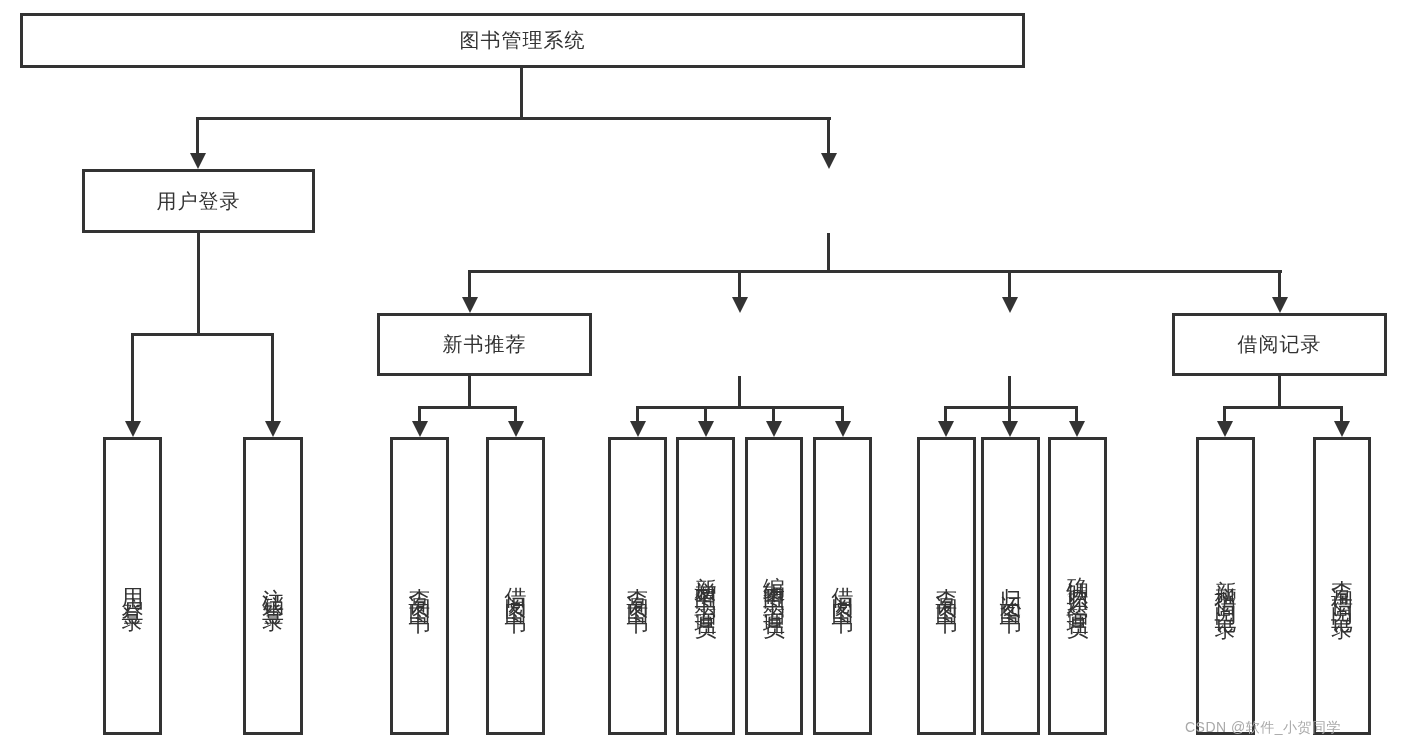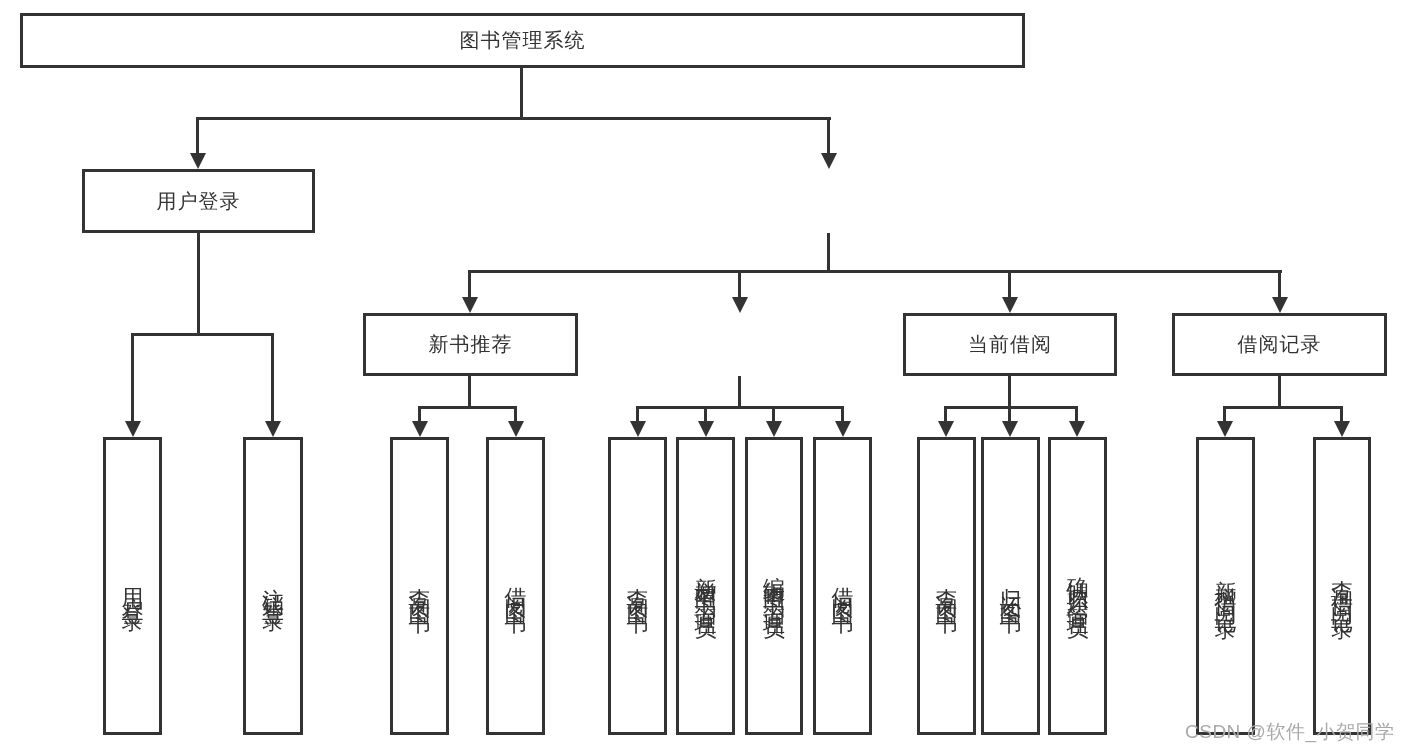--- a/index.html
+++ b/index.html
@@ -61,49 +61,46 @@
     margin-left: -8px;
     width: 0; height: 0;
     border-left: 8px solid transparent;
     border-right: 8px solid transparent;
     border-top: 16px solid #333333;
   }
   .watermark {
     position: absolute;
     left: 1185px;
     top: 719px;
-    font-size: 19px;
+    font-size: 14px;
     color: #a9a9a9;
     letter-spacing: 0.5px;
     z-index: 5;
     white-space: nowrap;
   }
 </style>
 </head>
 <body>
 
 <div class="canvas">
 
   <div class="node node-h" style="left:20px; top:13px; width:1005px; height:55px;font-family:Liberation Serif, serif;">
     <span>图书管理系统</span>
   </div>
 
   <div class="node node-h" style="left:82px; top:169px; width:233px; height:64px;">
     <span>用户登录</span>
   </div>
 
 
-  <div class="node node-h" style="left:363px; top:313px; width:215px; height:63px;font-family:Liberation Mono, monospace;">
+  <div class="node node-h" style="left:377px; top:313px; width:215px; height:63px;font-family:Liberation Mono, monospace;">
     <span>新书推荐</span>
   </div>
 
 
-  <div class="node node-h" style="left:903px; top:313px; width:214px; height:63px;">
-    <span>当前借阅</span>
-  </div>
 
   <div class="node node-h" style="left:1172px; top:313px; width:215px; height:63px;">
     <span>借阅记录</span>
   </div>
 
   <div class="leaf" style="left:103px; width:59px;">
     <span>用户登录</span>
   </div>
   <div class="leaf" style="left:243px; width:60px;">
     <span>注销登录</span>

